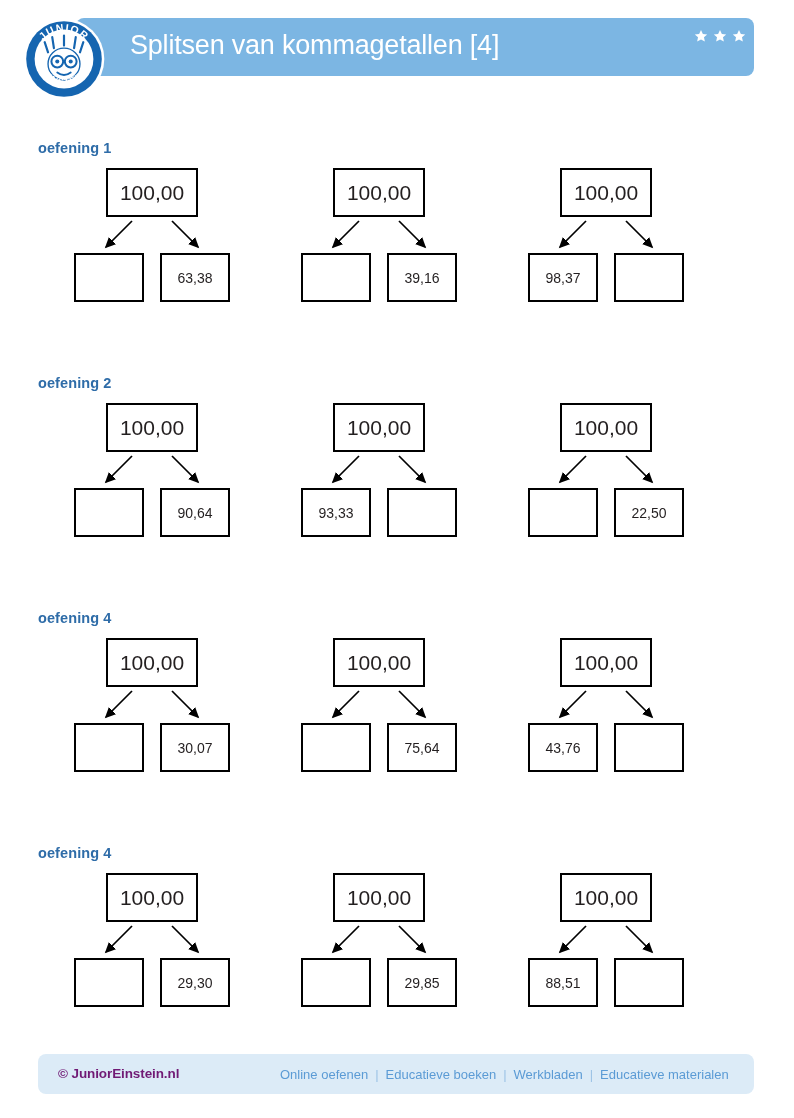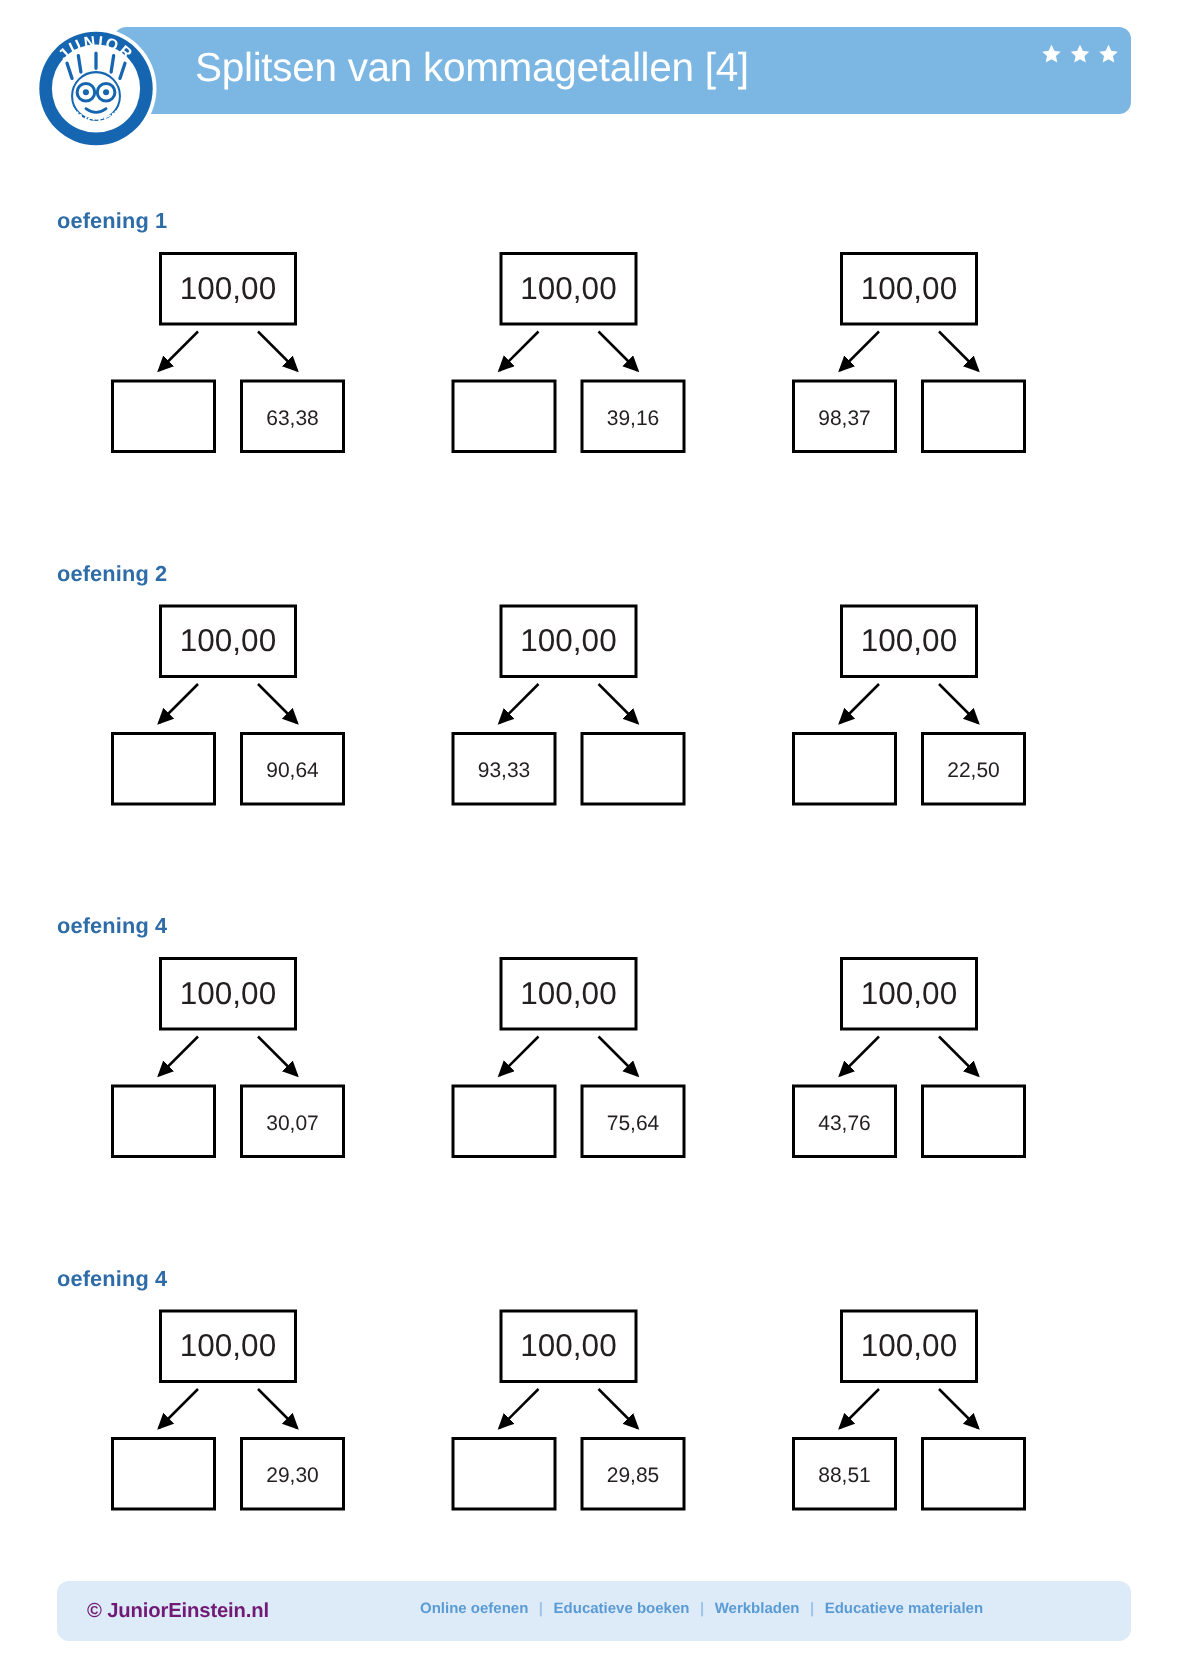--- a/index.html
+++ b/index.html
@@ -140,27 +140,26 @@
     position: absolute;
     left: 20px; top: 12px;
     font-size: 13.5px;
     font-weight: bold;
     color: #701a75;
     letter-spacing: -0.1px;
   }
   .footer-links {
     position: absolute;
     left: 242px; top: 13px;
-    font-size: 10px;
+    font-size: 13px;
     color: #5b9bd5;
     display: flex;
     align-items: flex-start;
     gap: 7px;
     white-space: nowrap;
-    font-weight: bold;
   }
   .footer-links .sep { color: #9dc3e6; }
   .footer-links a {
     color: #5b9bd5;
     text-decoration: none;
   }
 </style>
 </head>
 <body>
 

